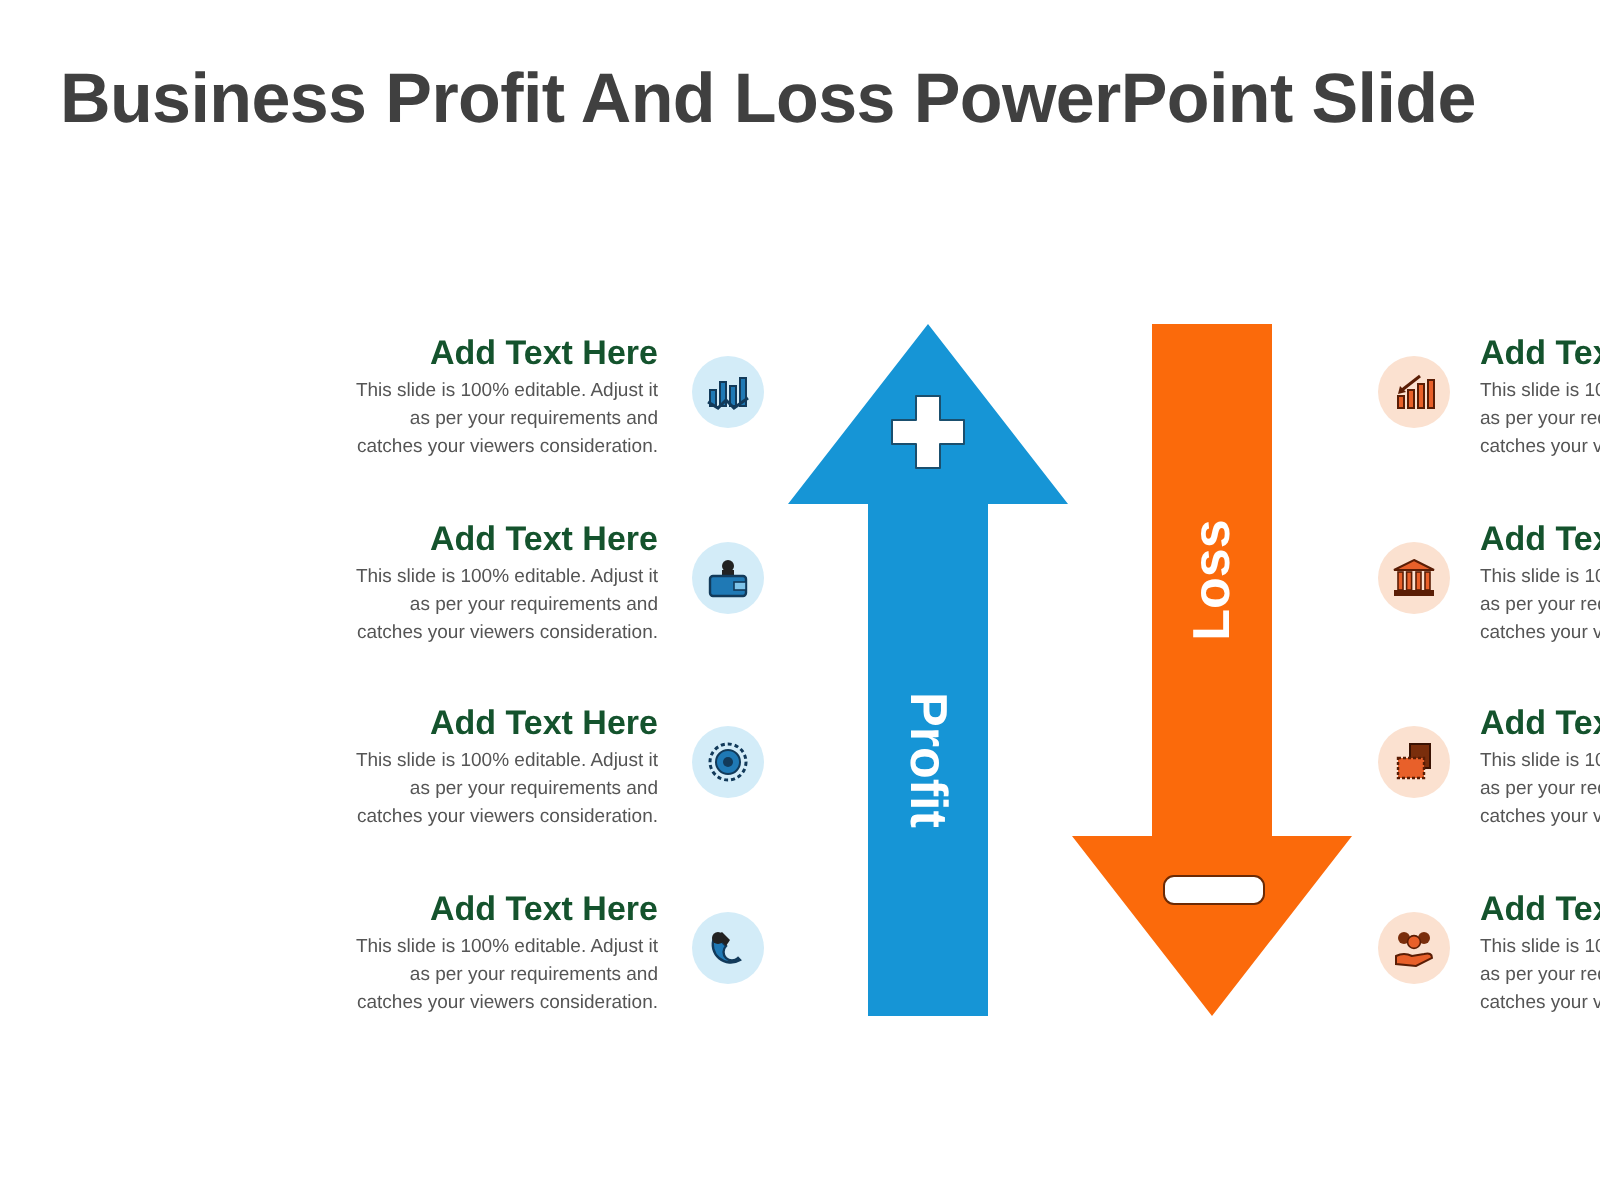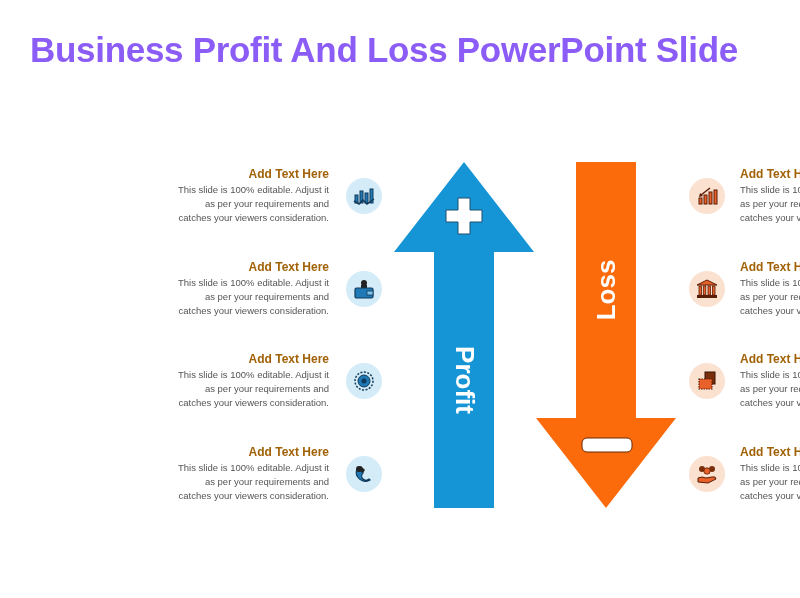--- a/index.html
+++ b/index.html
@@ -1,21 +1,21 @@
 <!DOCTYPE html>
 <html><head>
 <meta charset="utf-8">
 <style>
   html, body { margin:0; padding:0; }
   body { width:800px; height:598px; background:#ffffff; position:relative; overflow:hidden; font-family:"Liberation Sans", sans-serif; }
-  .title { position:absolute; left:30px; top:30px; font-size:35px; font-weight:bold; color:#8b5cf6; white-space:nowrap; letter-spacing:-0.3px; font-family:"Liberation Sans", sans-serif; }
+  .title { position:absolute; left:30px; top:30px; font-size:35px; font-weight:bold; color:#404040; white-space:nowrap; letter-spacing:-0.3px; font-family:"Liberation Sans", sans-serif; }
   .item { position:absolute; width:175px; }
   .item.left { left:154px; text-align:right; }
   .item.right { left:740px; text-align:left; width:200px; }
-  .item-title { font-size:12px; font-weight:bold; color:#a16207; margin-bottom:2px; white-space:nowrap; }
+  .item-title { font-size:17px; font-weight:bold; color:#14532d; margin-bottom:2px; white-space:nowrap; }
   .item-desc { font-size:9.5px; color:#555; line-height:14px; }
   .icon-circle { position:absolute; width:36px; height:36px; border-radius:50%; display:flex; align-items:center; justify-content:center; }
   .icon-circle.blue { background:#d3ecf8; }
   .icon-circle.orange { background:#fbe1d0; }
   .arrows { position:absolute; left:0; top:0; }
   .arrow-label { position:absolute; color:#fff; font-weight:bold; font-size:26px; white-space:nowrap; }
 </style>
 </head>
 <body>
 

